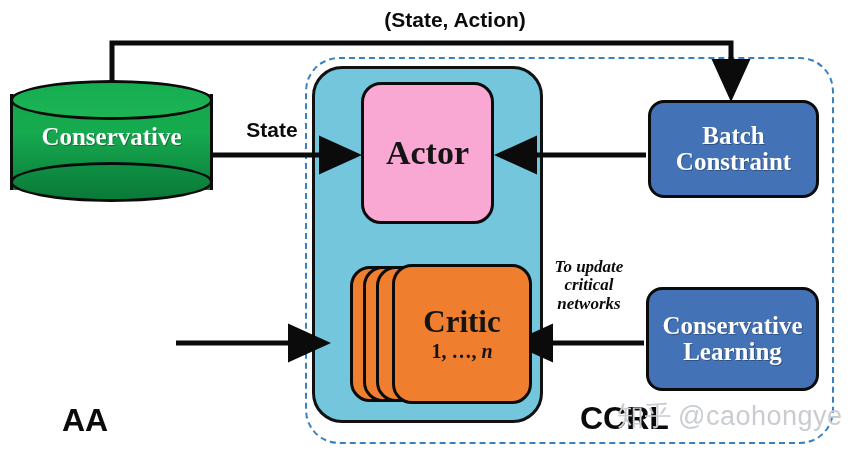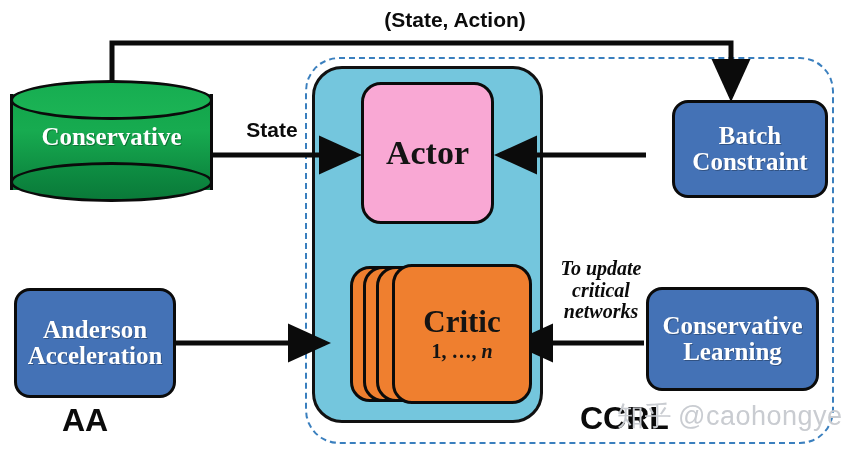--- a/index.html
+++ b/index.html
@@ -100,22 +100,22 @@
   
   .blue-box {
     background: #4472b6;
     border: 3px solid #0b0b0b;
     border-radius: 16px;
     color: #ffffff;
     font-weight: bold;
     text-shadow: 1px 1px 0 rgba(0,0,0,0.28);
   }
   #batch-constraint-box {
-    left: 672px; top: 100px;
-    width: 156px; height: 98px;
+    left: 648px; top: 100px;
+    width: 171px; height: 98px;
     font-size: 25px;
   }
   #anderson-box {
     left: 14px; top: 288px;
     width: 162px; height: 110px;
     font-size: 25px;
   }
   #conservative-box {
     left: 646px; top: 287px;
     width: 173px; height: 104px;
@@ -197,23 +197,23 @@
     left: 548px; top: 118px;
     width: 100px;
     font-size: 21px;
   }
   #label-improve {
     left: 196px; top: 258px;
     width: 114px;
     font-size: 17px;
   }
   #label-update {
-    left: 548px; top: 258px;
+    left: 536px; top: 258px;
     width: 106px;
-    font-size: 20px;
+    font-size: 17px;
   }
 
   
   .group-caption {
     position: absolute;
     font-family: "Liberation Sans", sans-serif;
     font-weight: bold;
     color: #0b0b0b;
     font-size: 32px;
   }
@@ -278,24 +278,20 @@
       <span class="main">Critic</span>
       <span class="sub"><span>1, …, </span><span class="ital">n</span></span>
     </div>
   </div>
 
   <div id="batch-constraint-box" class="node blue-box">
     <span class="ln">Batch</span>
     <span class="ln">Constraint</span>
   </div>
 
-  <div id="anderson-box" class="node blue-box">
-    <span class="ln">Anderson</span>
-    <span class="ln">Acceleration</span>
-  </div>
 
   <div id="conservative-box" class="node blue-box">
     <span class="ln">Conservative</span>
     <span class="ln">Learning</span>
   </div>
 
   <div class="edge-label sans-label" id="label-state-action">(State, Action)</div>
   <div class="edge-label sans-label" id="label-state">State</div>
   <div class="edge-label serif-ital" id="label-update">To update
 critical

